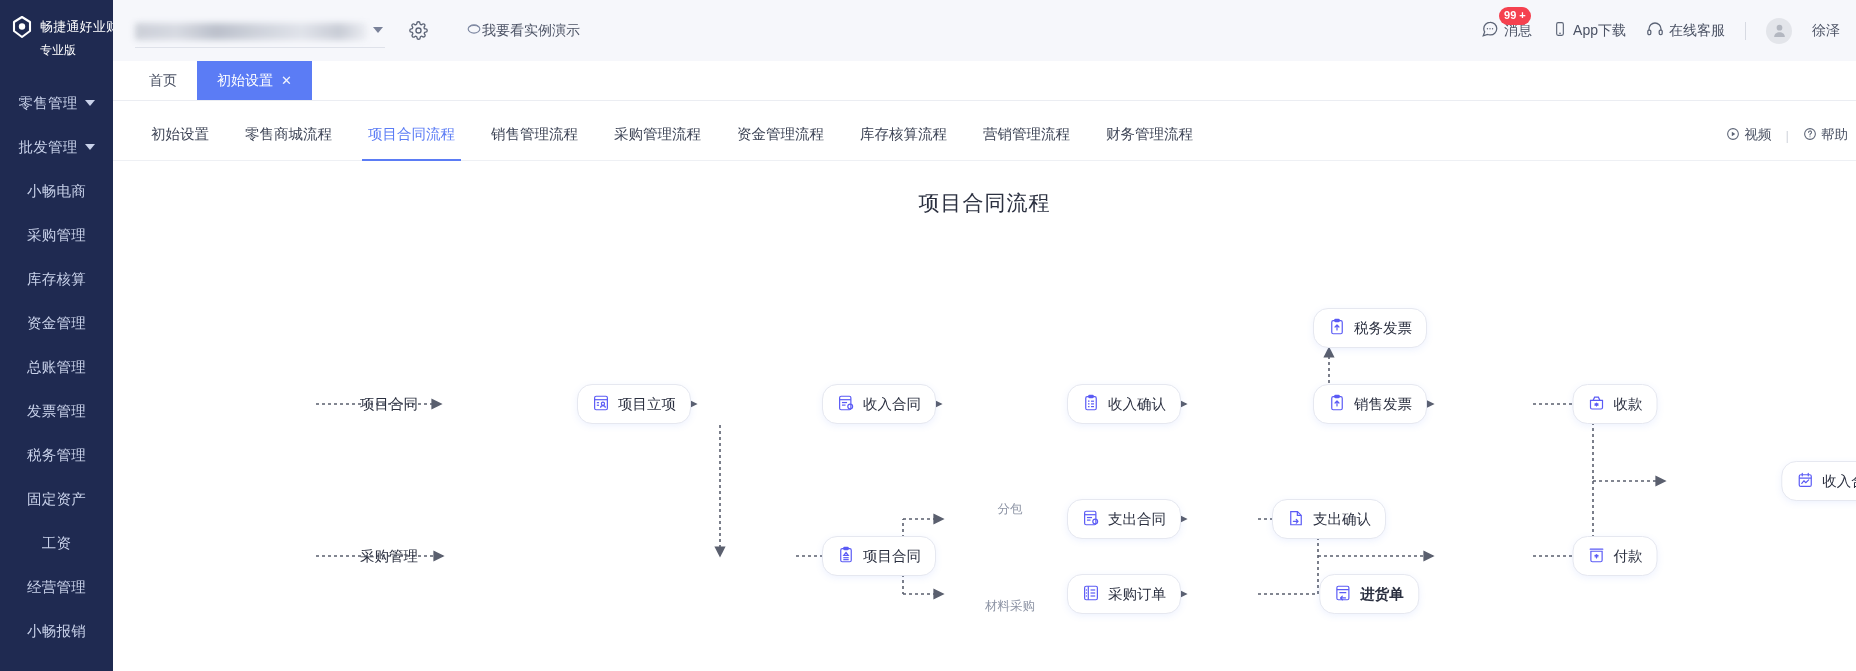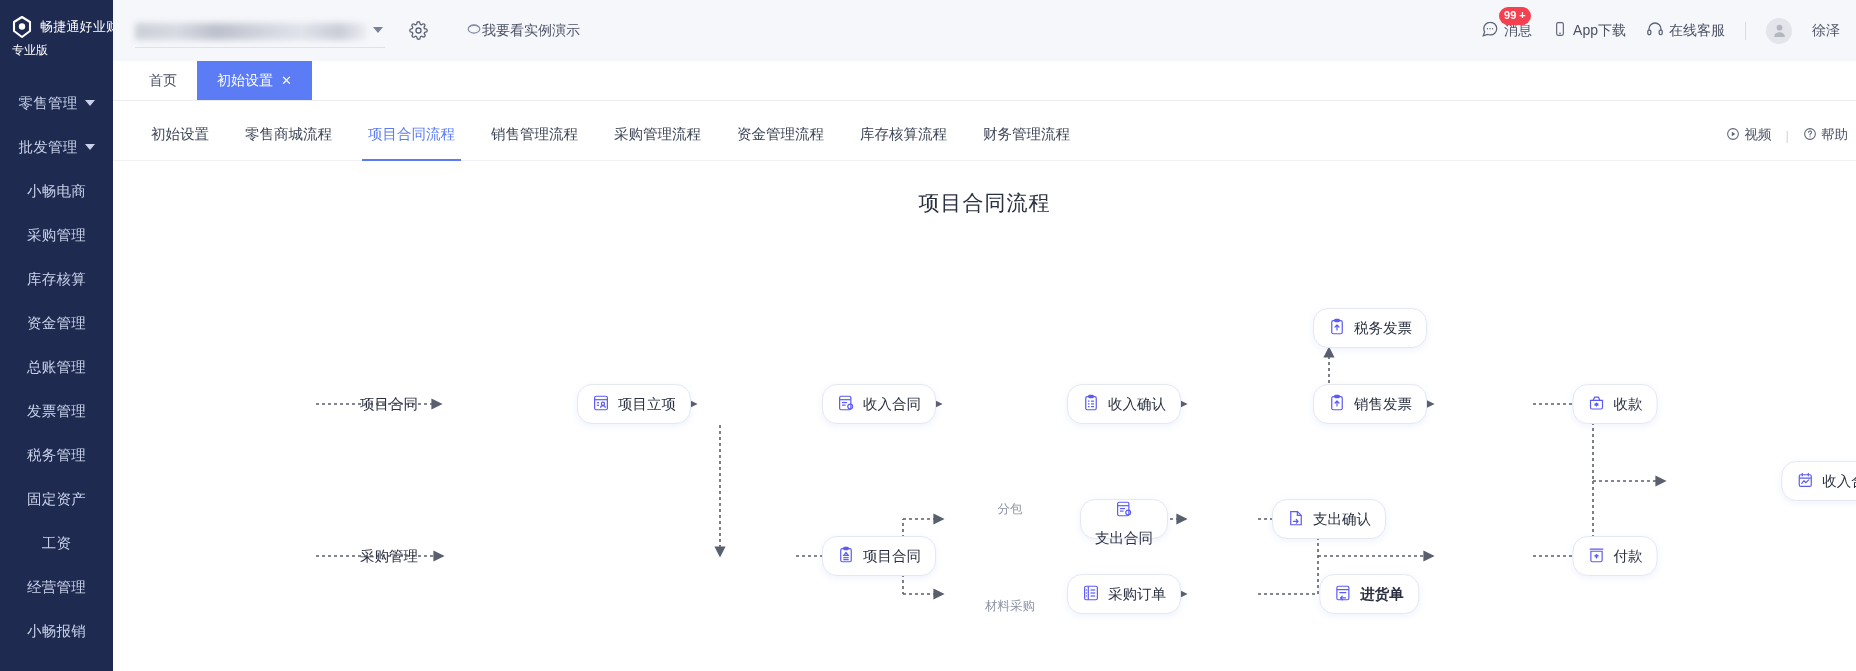--- a/index.html
+++ b/index.html
@@ -15,21 +15,21 @@
     width: 113px; height: 671px; background: #1f2a51;
     flex: 0 0 113px; position: relative; overflow: hidden;
   }
   .brand { padding: 14px 0 10px 0; text-align: left; }
   .brand-row { display: flex; align-items: center; gap: 5px; padding-left: 9px; }
   .brand-logo { width: 26px; height: 26px; flex: 0 0 26px; }
   .brand-name {
     color: #ffffff; font-size: 13px; letter-spacing: .2px;
     white-space: nowrap; overflow: hidden; font-weight: 500;
   }
-  .brand-sub { color: #ffffff; font-size: 12px; padding-left: 12px; margin-top: 2px; font-weight:500; }
+  .brand-sub { color: #ffffff; font-size: 12px; padding-left: 12px; margin-top: 2px; font-weight:500;margin-left:28px; }
 
   .menu { margin-top: 12px; }
   .menu-item {
     height: 44px; display: flex; align-items: center; justify-content: center;
     color: #c9d2ea; font-size: 14.5px; cursor: pointer; position: relative;
     letter-spacing: .3px;
   }
   .menu-item .caret {
     margin-left: 7px; width: 0; height: 0;
     border-left: 5px solid transparent; border-right: 5px solid transparent;
@@ -299,20 +299,23 @@
         <div class="subtab">
             <span>采购管理流程</span>
           </div>
         <div class="subtab">
             <span>资金管理流程</span>
           </div>
         <div class="subtab">
             <span>库存核算流程</span>
           </div>
         <div class="subtab">
+            <span>营销管理流程</span>
+          </div>
+        <div class="subtab">
             <span>财务管理流程</span>
           </div>
 
         <div class="subtabs-right">
           <span class="sr-item">
             <span>
               <svg width="14" height="14" viewBox="0 0 24 24" fill="none" stroke="#5c6476" stroke-width="1.8">
                 <circle cx="12" cy="12" r="9.2"></circle>
                 <path d="M10 8.3 L16 12 L10 15.7 Z" fill="#5c6476" stroke="none"></path>
               </svg>
@@ -469,21 +472,21 @@
           <span><svg width="18" height="18" viewBox="0 0 24 24" fill="none" stroke="#5b5bf5" stroke-width="1.6">
                 <rect x="5" y="3.5" width="14" height="17.5" rx="2"></rect>
                 <rect x="9" y="1.8" width="6" height="3" rx="1"></rect>
                 <path d="M12 8.6 L15 12.4 H9 Z"></path>
                 <line x1="8.4" y1="15.6" x2="15.6" y2="15.6"></line>
                 <line x1="8.4" y1="18.2" x2="15.6" y2="18.2"></line>
               </svg></span>
           <span>项目合同</span>
         </div>
 
-        <div class="node" style="left:1011px; top:302px;flex-direction:column;">
+        <div class="node" style="left:1011px; top:302px;">
           <span><svg width="18" height="18" viewBox="0 0 24 24" fill="none" stroke="#5b5bf5" stroke-width="1.6">
                 <rect x="3.5" y="3" width="15" height="18" rx="2"></rect>
                 <line x1="3.5" y1="7.6" x2="18.5" y2="7.6"></line>
                 <line x1="6.6" y1="11.4" x2="13.4" y2="11.4"></line>
                 <line x1="6.6" y1="14.8" x2="11.4" y2="14.8"></line>
                 <circle cx="17.6" cy="16.8" r="3.2"></circle>
               </svg></span>
           <span>支出合同</span>
         </div>
 

